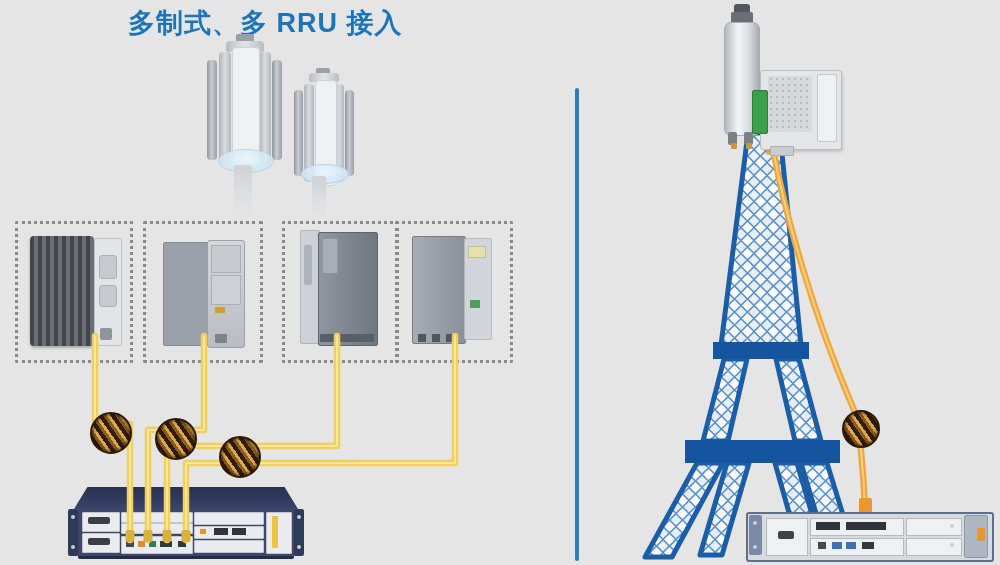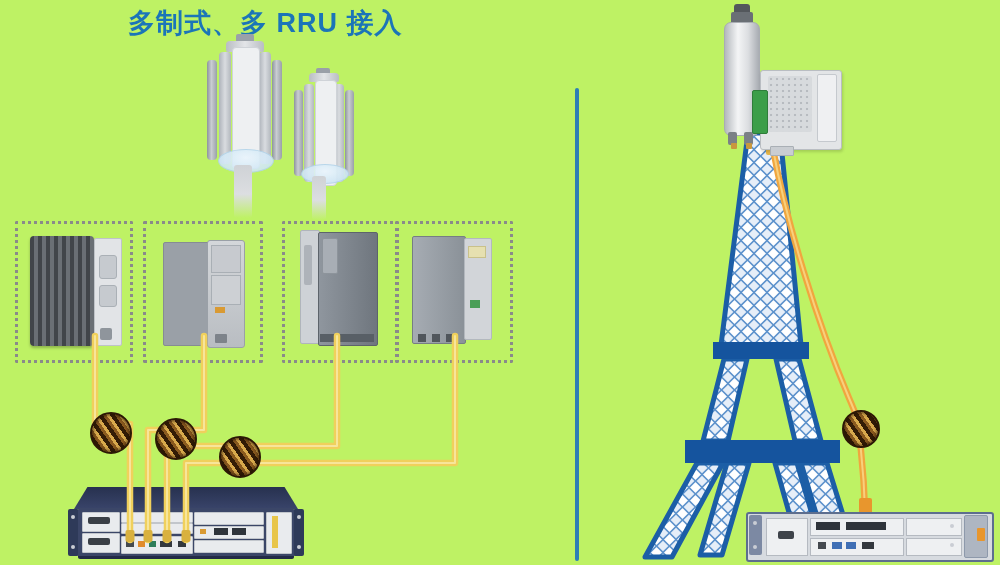--- a/index.html
+++ b/index.html
@@ -1,16 +1,16 @@
 <!DOCTYPE html>
 <html><head>
 <meta charset="utf-8">
 <style>
   html,body{margin:0;padding:0;background:#fff;}
-  #stage{position:relative;width:1000px;height:565px;background:#bef264;overflow:hidden;
+  #stage{position:relative;width:1000px;height:565px;background:#e5e5e5;overflow:hidden;
          font-family:"Liberation Sans", sans-serif;}
   .abs{position:absolute;}
   
   #title{left:128px;top:5px;font-size:27px;font-weight:700;color:#1b75b8;letter-spacing:1px;white-space:nowrap;}
   
   .dashed-box{border:3px dotted #8a8a8a;background:transparent;border-radius:2px;}
   
   .slat{background:linear-gradient(90deg,#8e949c,#c9cdd2 45%,#9aa0a8);border-radius:4px;}
   .slat-mid{background:linear-gradient(90deg,#aeb3ba,#d9dce0 50%,#b2b7bd);border-radius:4px;}
   .slat-center{background:#eef0f2;border:1px solid #cfd3d8;border-radius:4px;}

